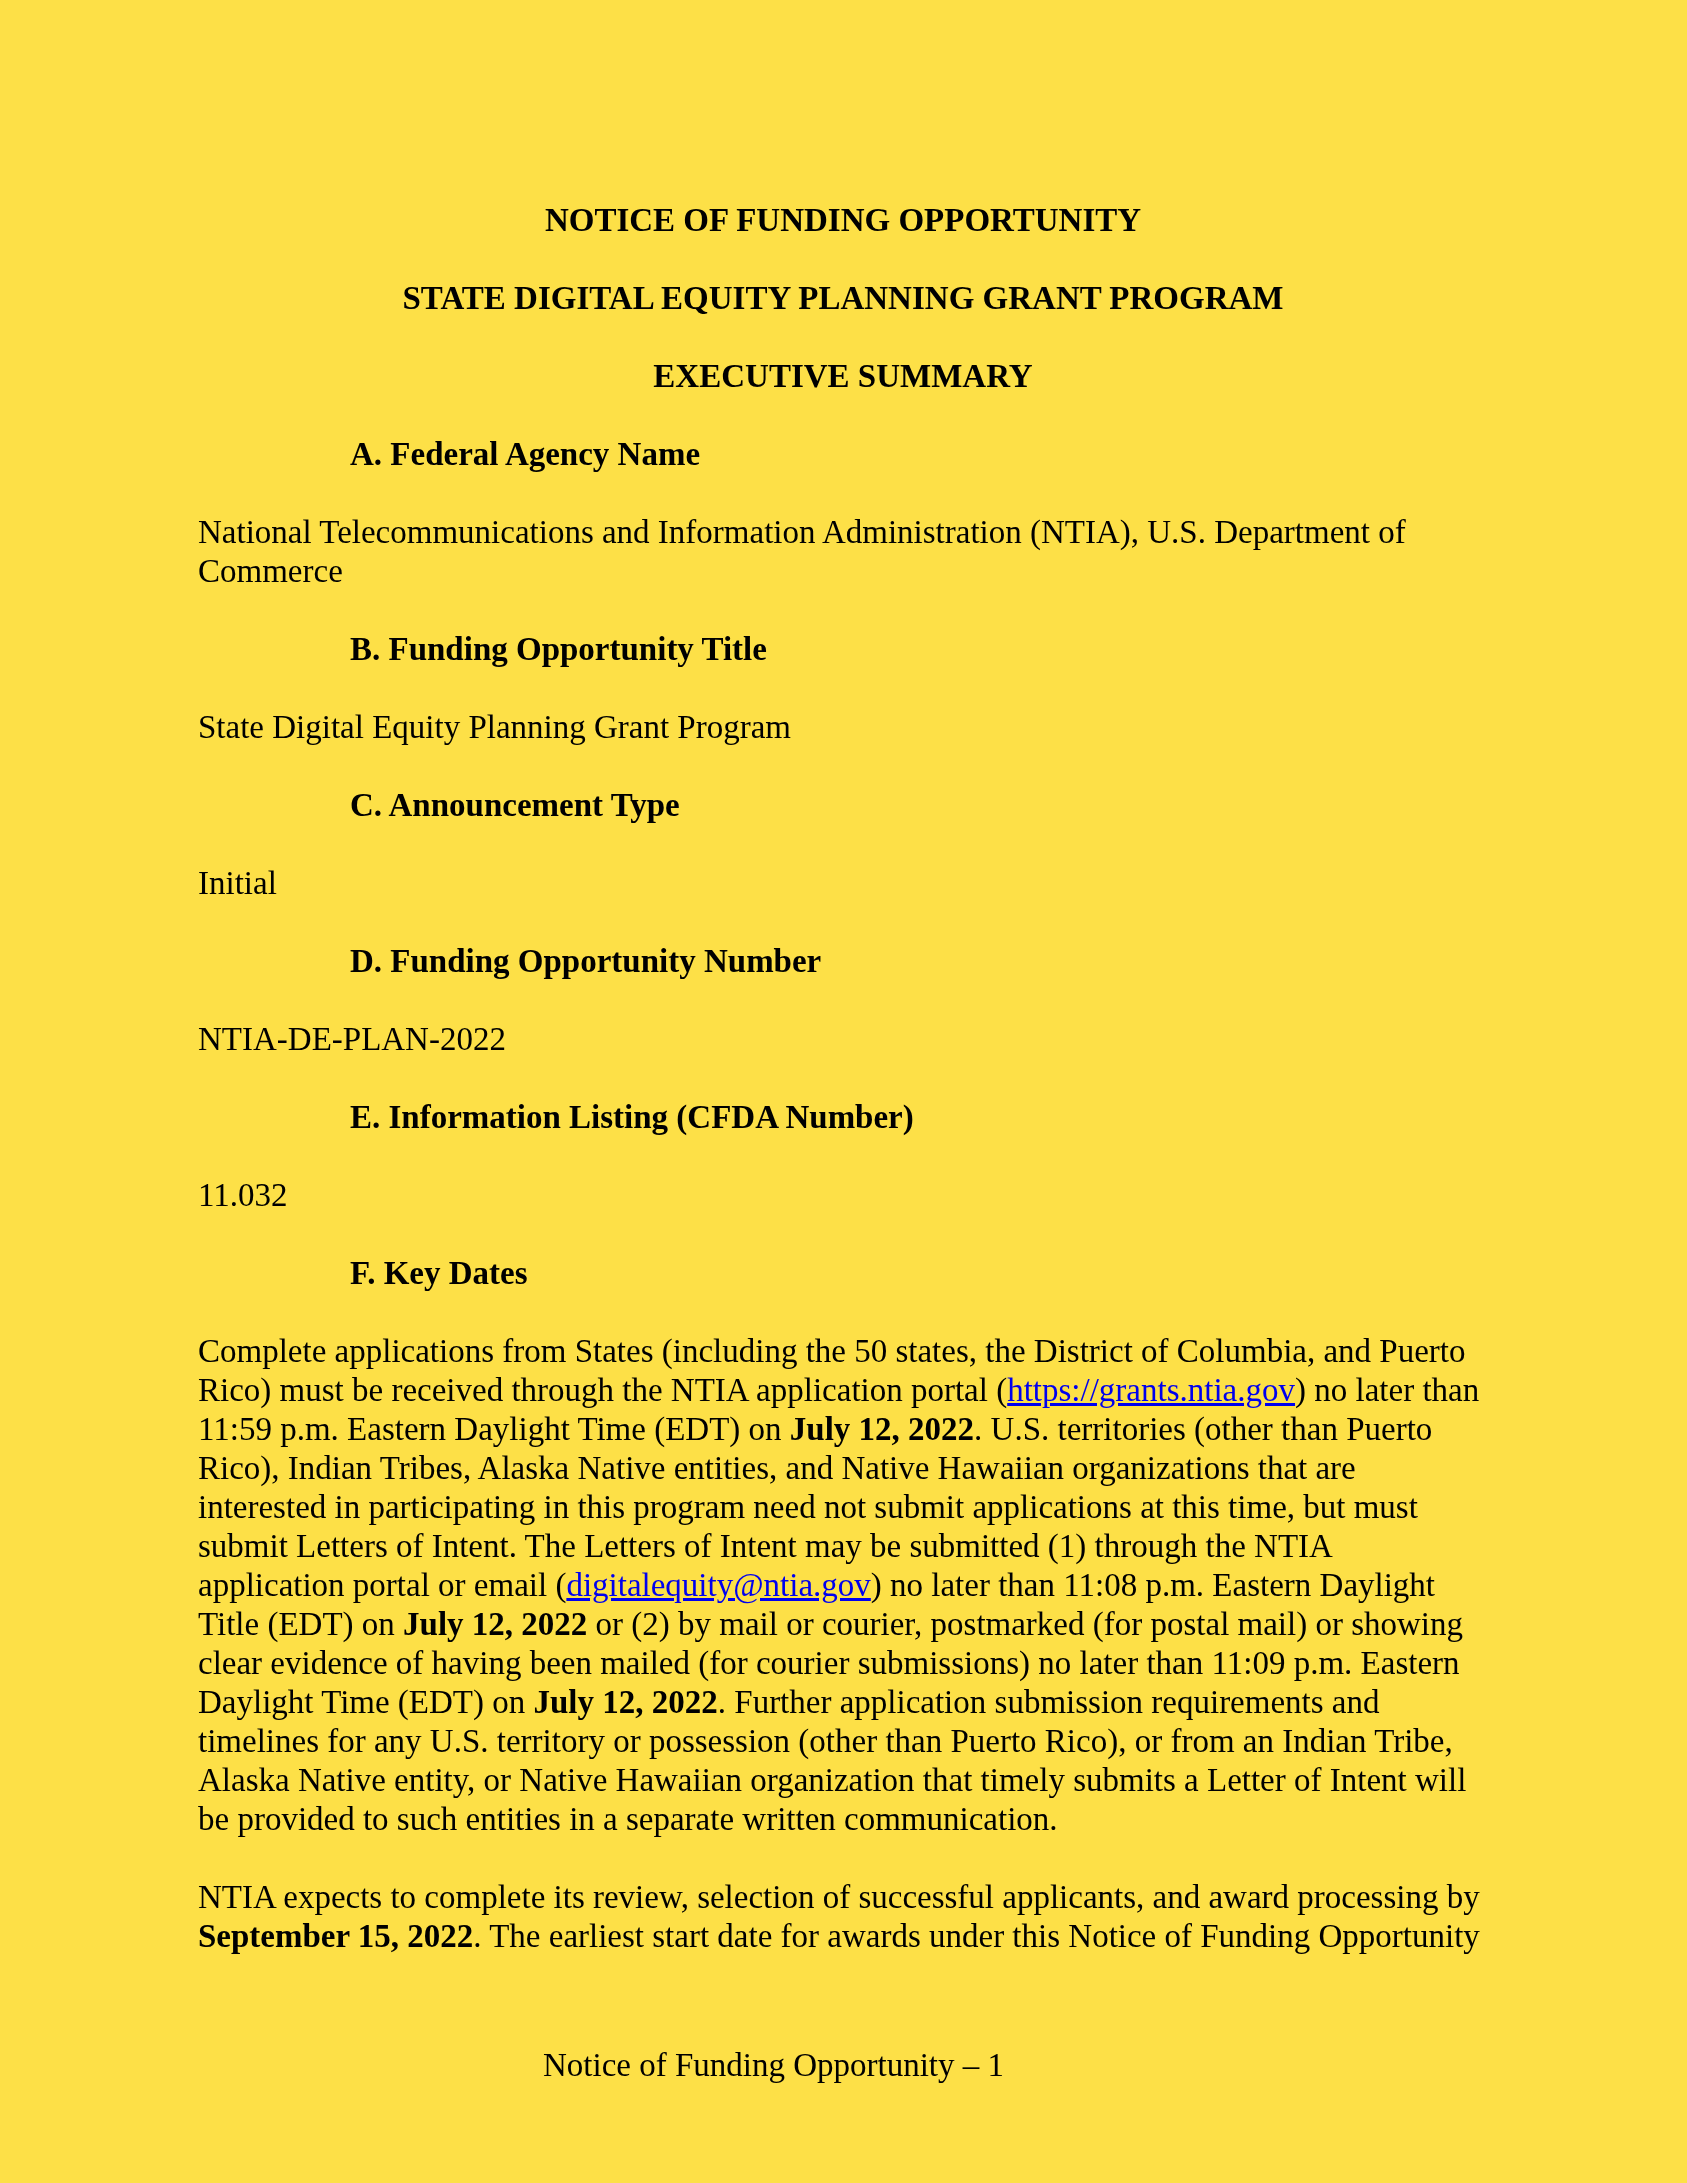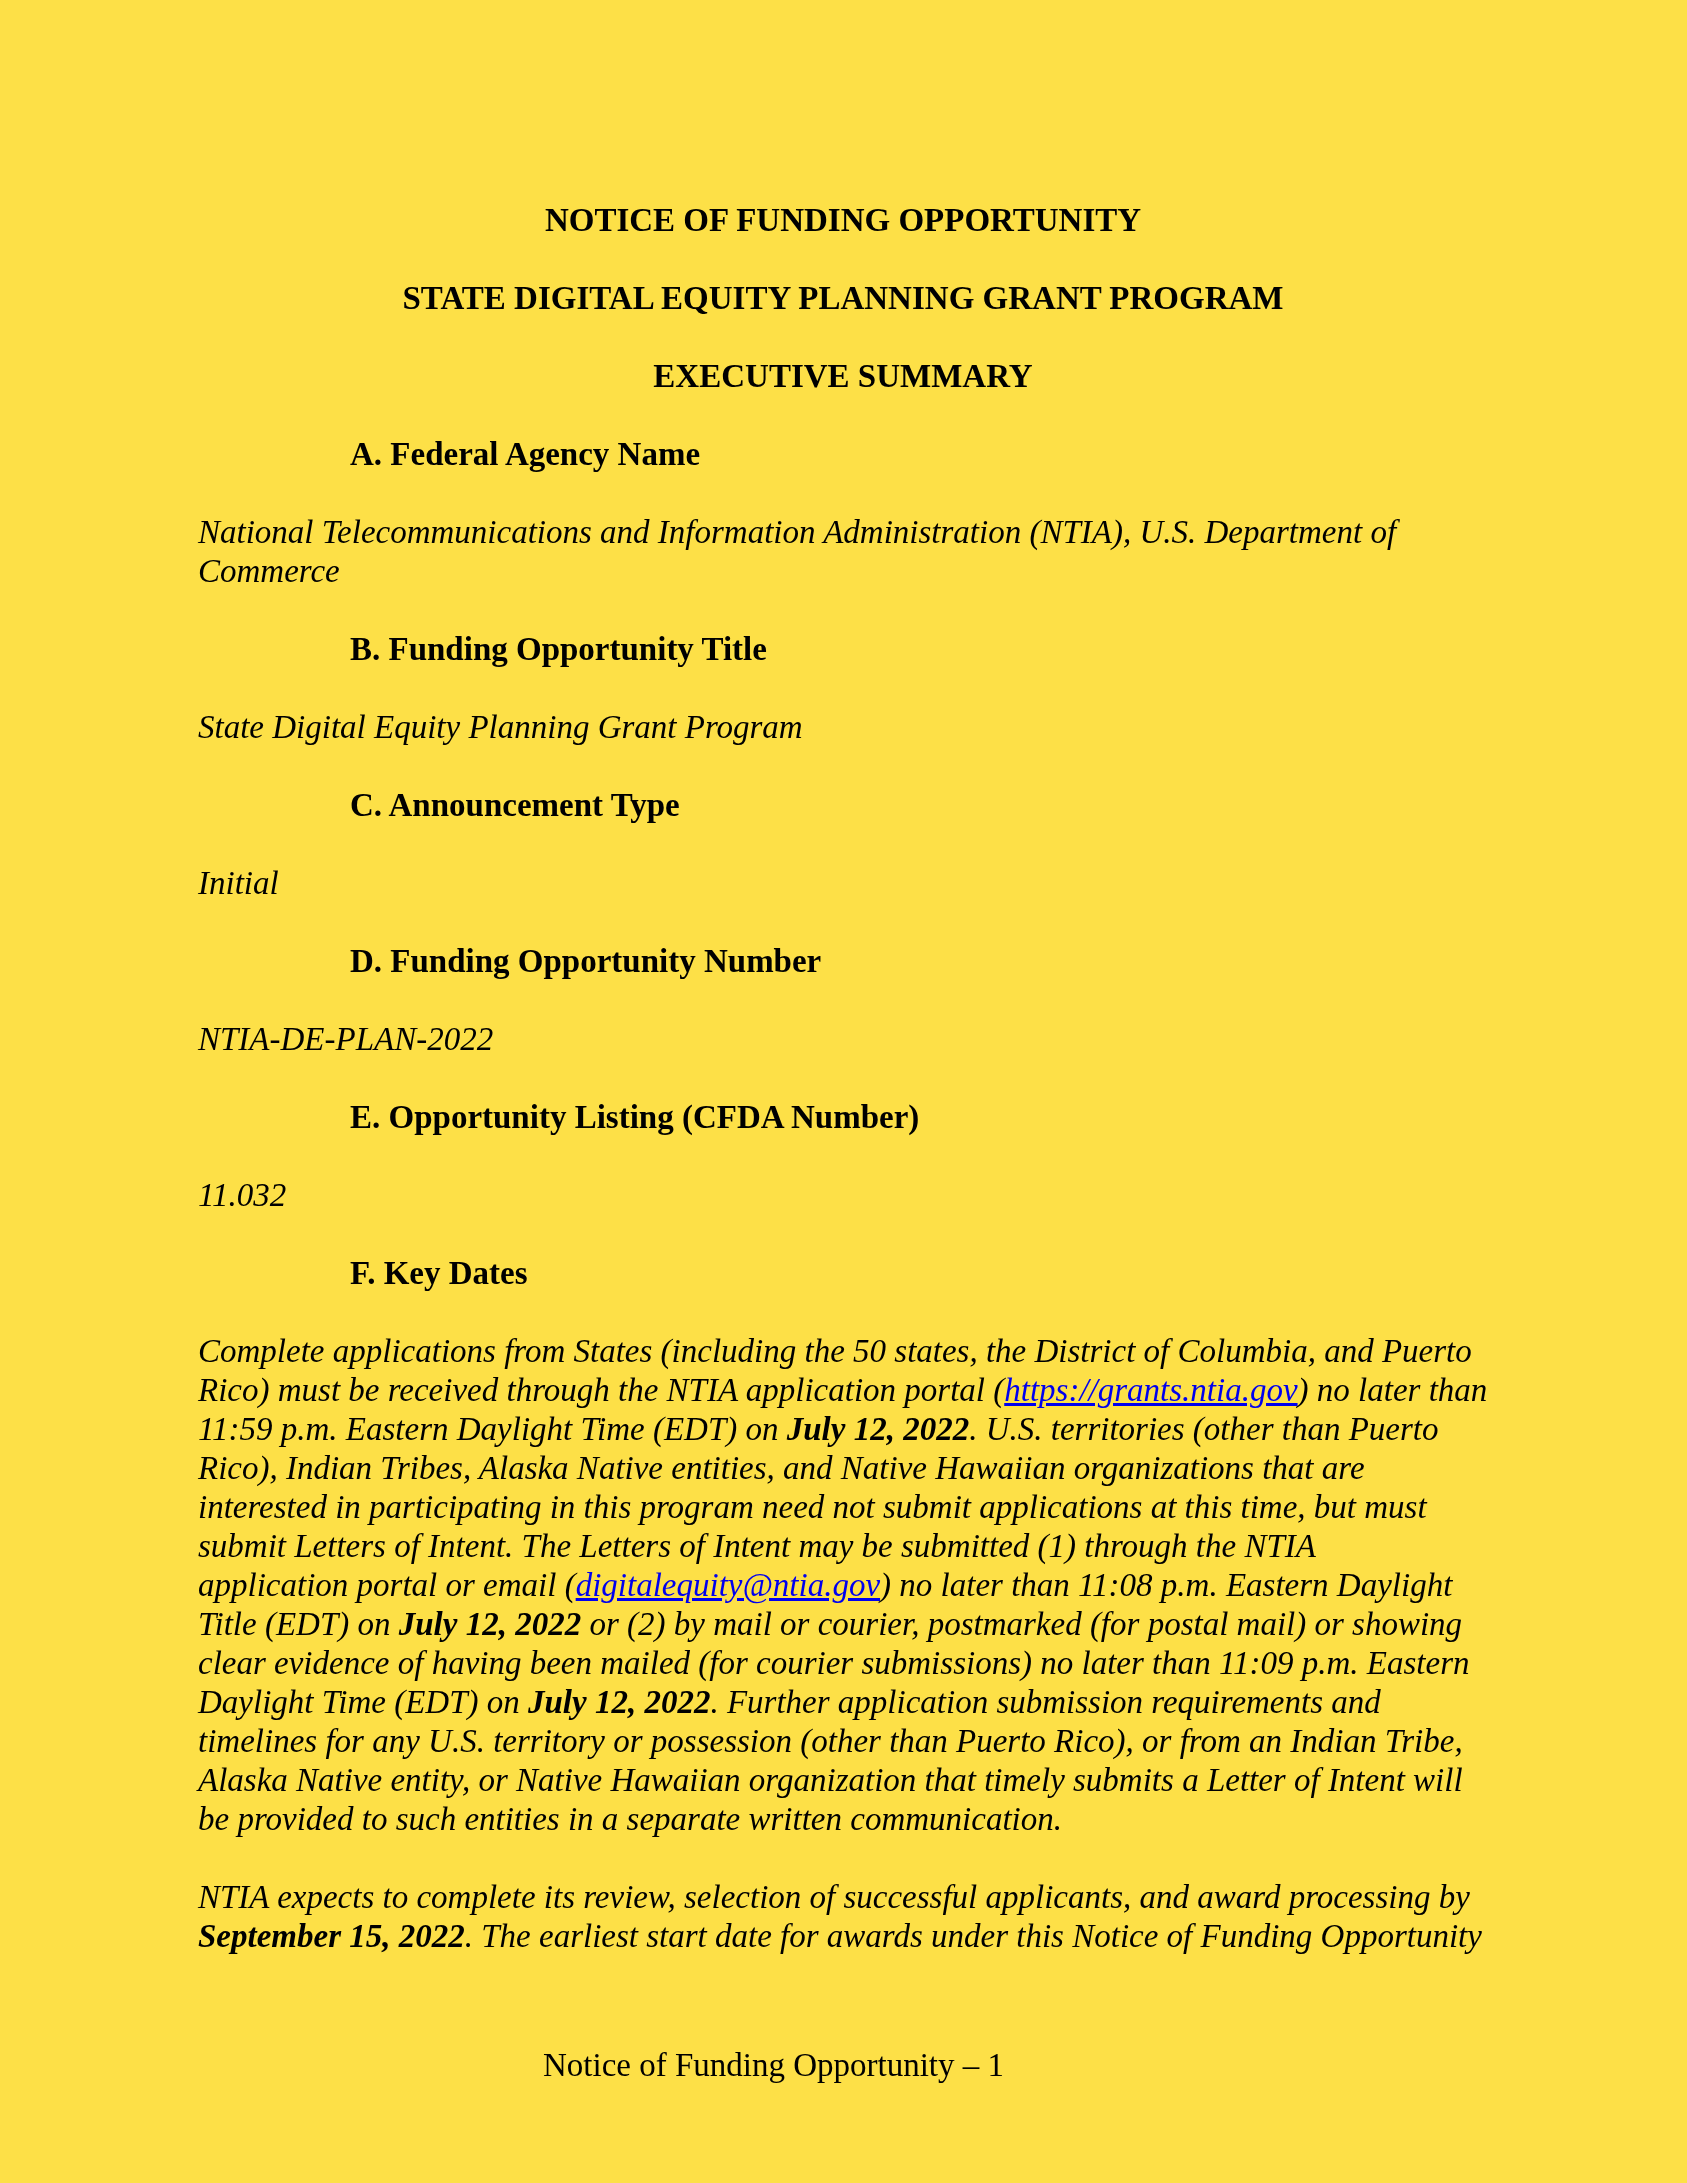--- a/index.html
+++ b/index.html
@@ -33,21 +33,20 @@
     margin: 0 0 39px 0;
     white-space: nowrap;
   }
   .heading {
     font-weight: bold;
     margin: 0 0 39px 152px;
     white-space: nowrap;
   }
   .para {
     margin: 0 0 39px 0;
-    font-style: italic;
   }
   .line {
     white-space: nowrap;
   }
   .seg-bold { font-weight: bold; }
   .seg-link {
     color: #0000EE;
     text-decoration: underline;
     cursor: pointer;
     margin-top: 20px;
@@ -81,21 +80,21 @@
           <div class="line"><span>State Digital Equity Planning Grant Program</span></div>
         </div>
         <div class="heading">C. Announcement Type</div>
         <div class="para">
           <div class="line"><span>Initial</span></div>
         </div>
         <div class="heading">D. Funding Opportunity Number</div>
         <div class="para">
           <div class="line"><span>NTIA-DE-PLAN-2022</span></div>
         </div>
-        <div class="heading">E. Opportunity Listing (CFDA Number)</div>
+        <div class="heading">E. Information Listing (CFDA Number)</div>
         <div class="para">
           <div class="line"><span>11.032</span></div>
         </div>
         <div class="heading">F. Key Dates</div>
         <div class="para">
           <div class="line"><span>Complete applications from States (including the 50 states, the District of Columbia, and Puerto</span></div>
           <div class="line"><span>Rico) must be received through the NTIA application portal (</span><span class="seg-link" style="color: rgb(0, 0, 238);">https://grants.ntia.gov</span><span>) no later than</span></div>
           <div class="line"><span>11:59 p.m. Eastern Daylight Time (EDT) on </span><span class="seg-bold">July 12, 2022</span><span>. U.S. territories (other than Puerto</span></div>
           <div class="line"><span>Rico), Indian Tribes, Alaska Native entities, and Native Hawaiian organizations that are</span></div>
           <div class="line"><span>interested in participating in this program need not submit applications at this time, but must</span></div>

